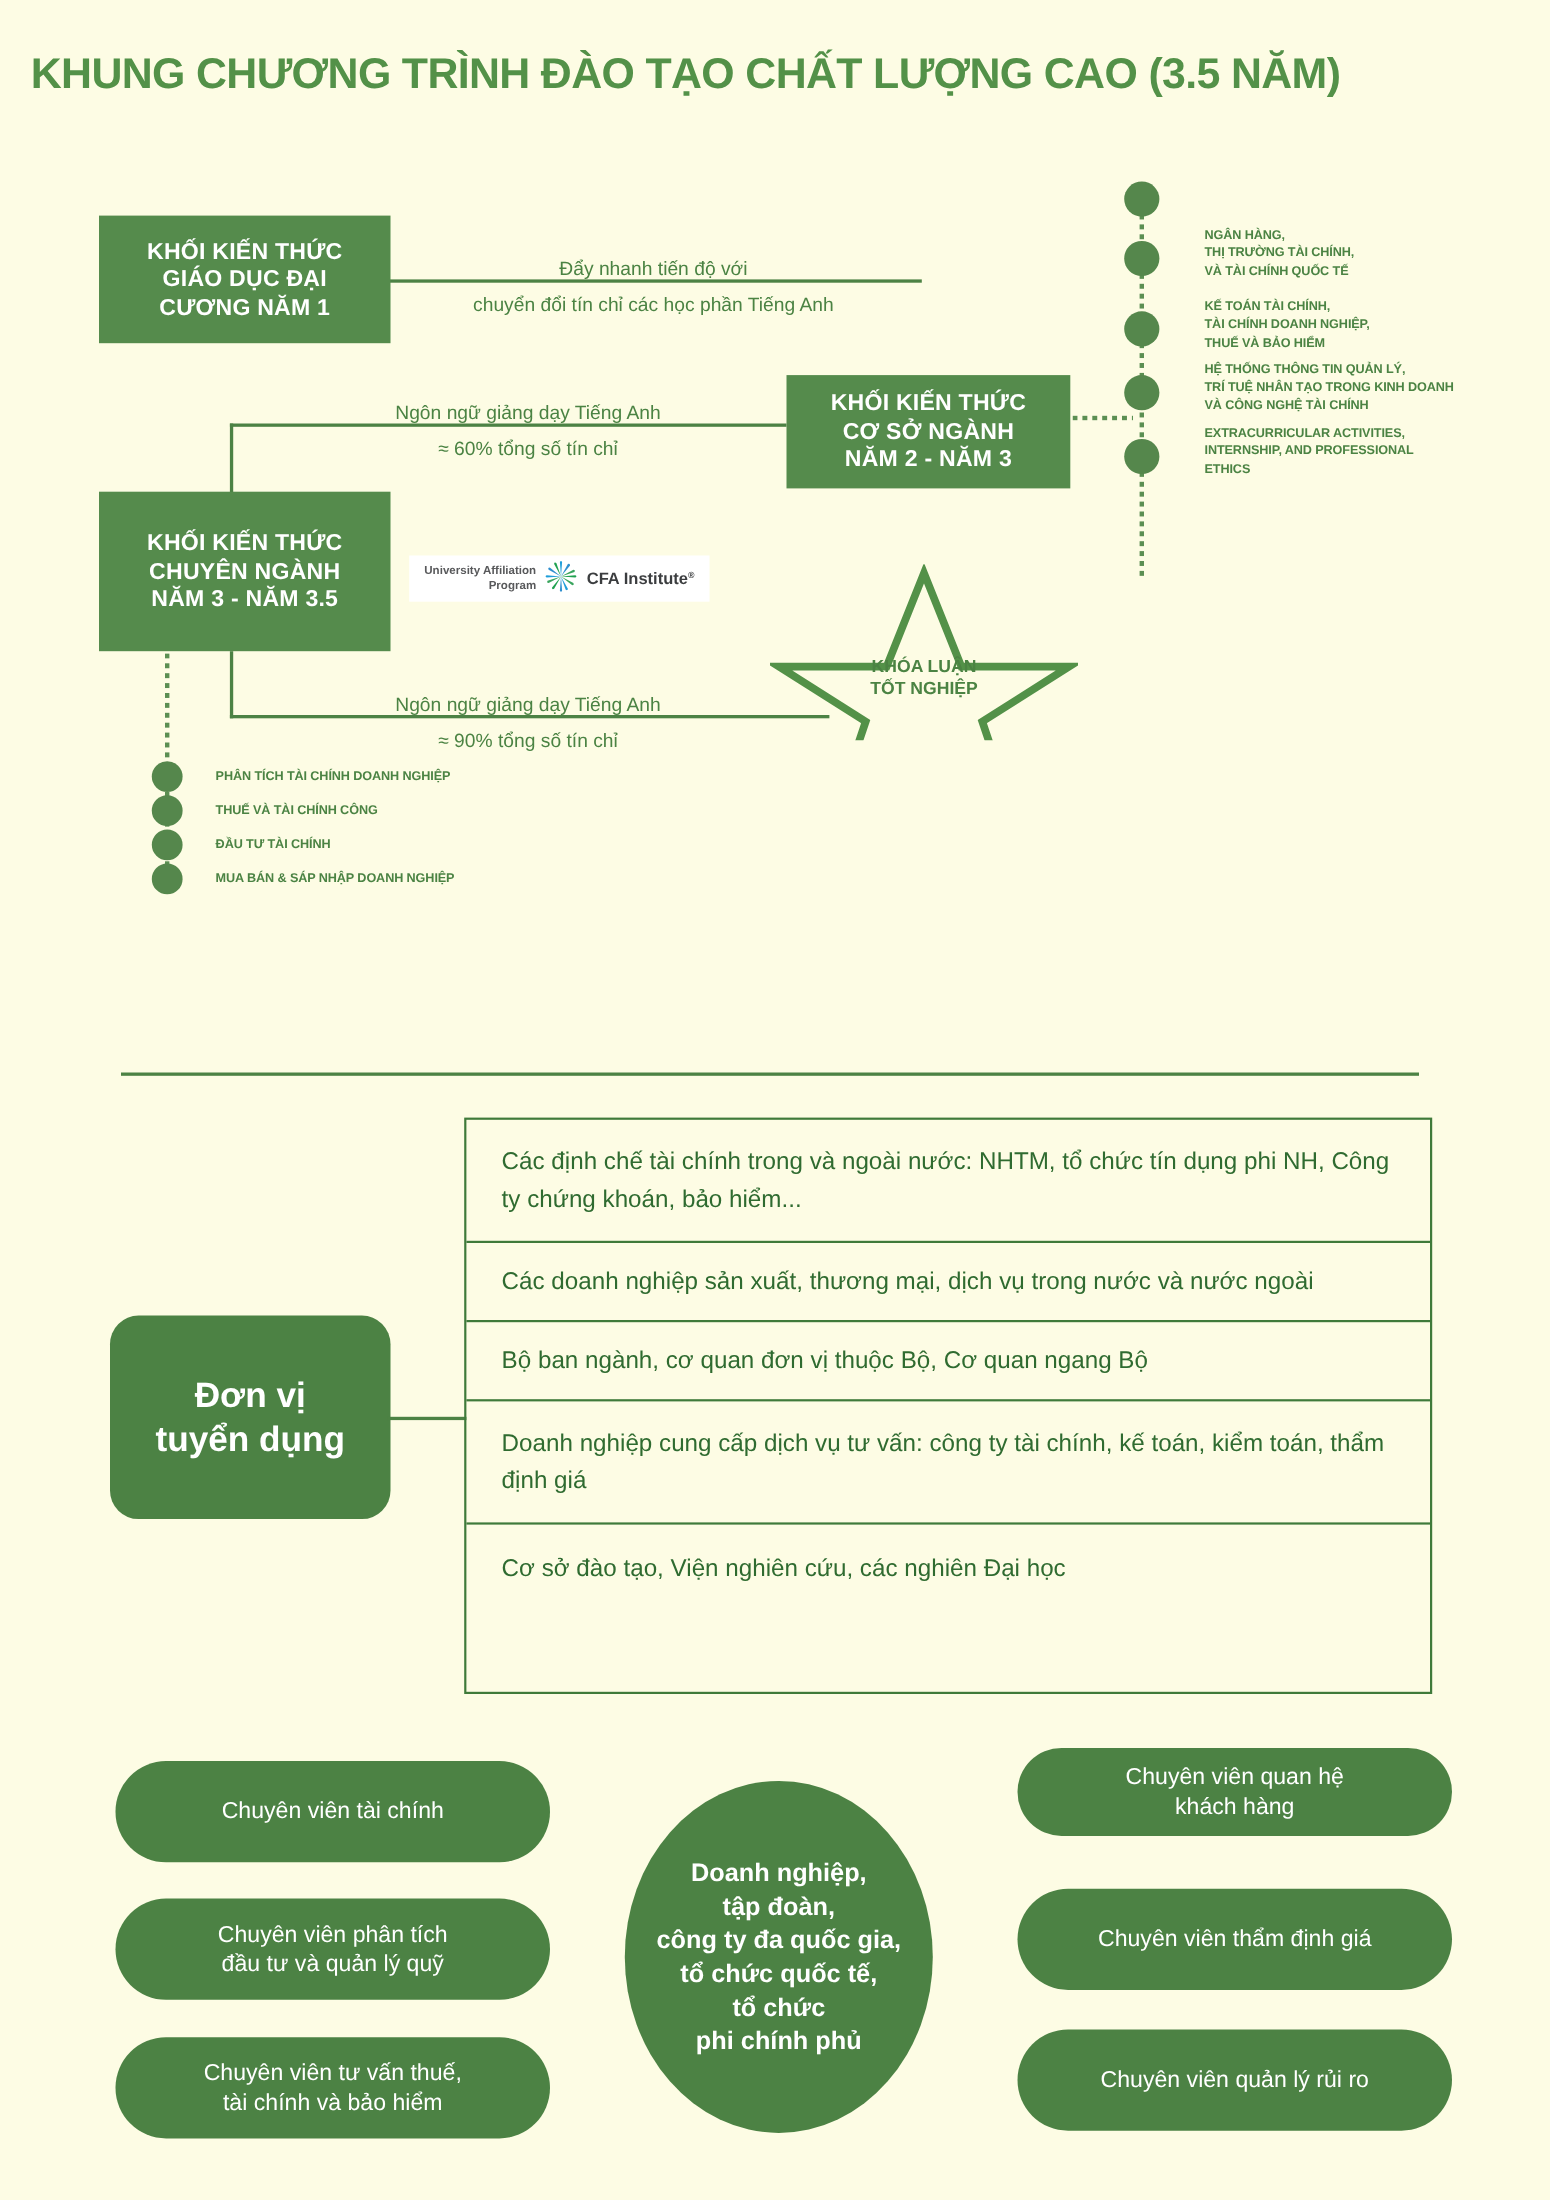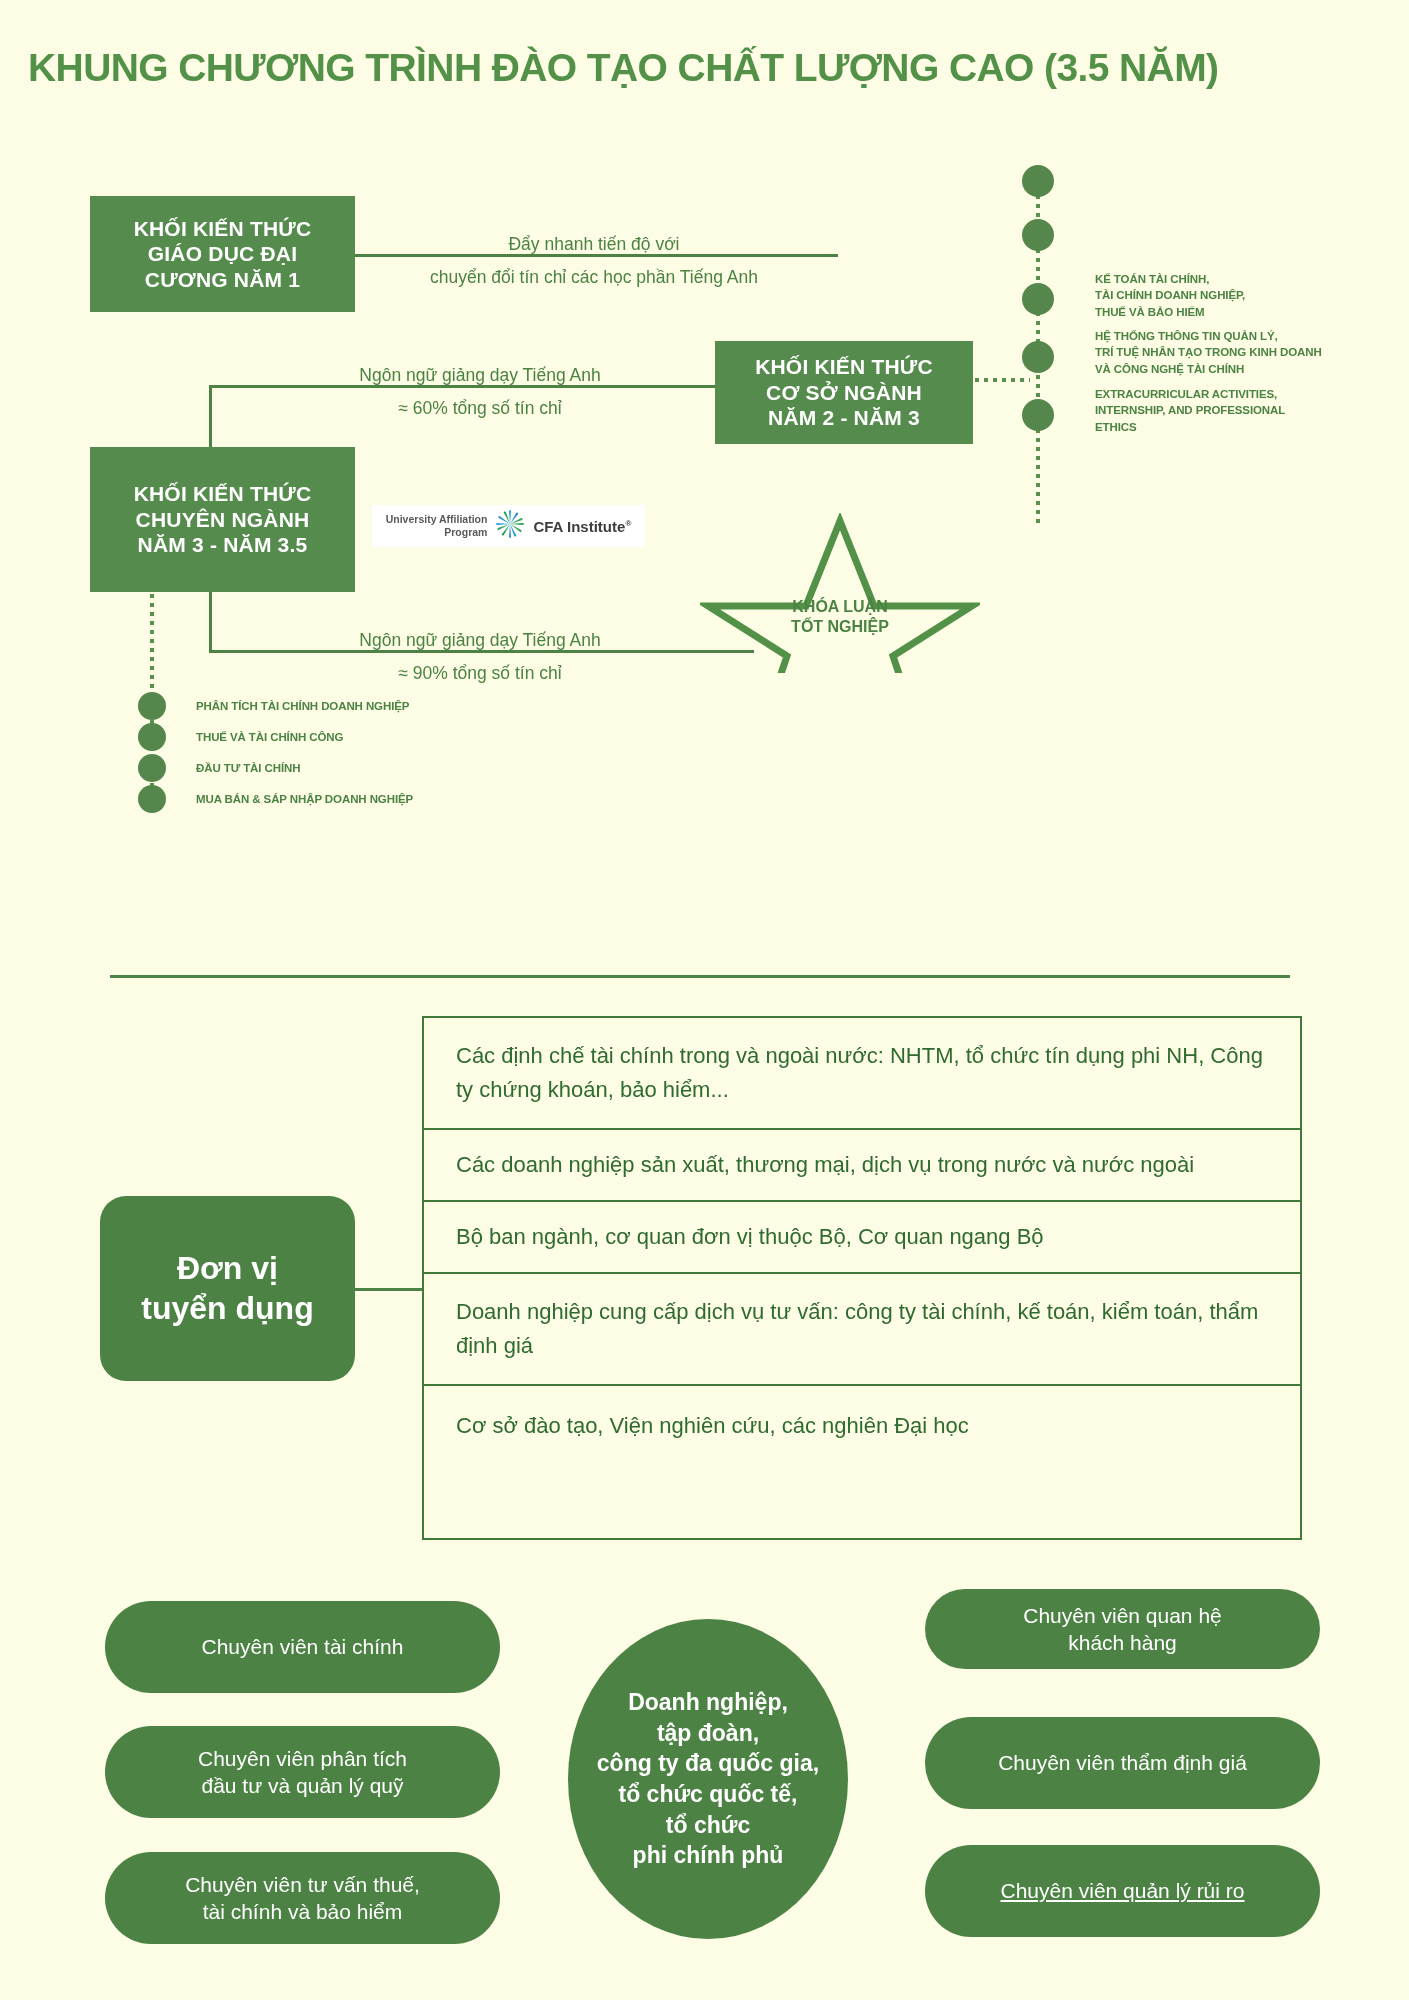--- a/index.html
+++ b/index.html
@@ -244,20 +244,23 @@
     </div>
   </div>
 
   <div class="dotline-h" style="left:975px;top:378px;width:55px;"></div>
 
   <div class="dotline-v" style="left:1036px;top:186px;height:340px;"></div>
 
   <div class="dot" style="left:1022px;top:165px;width:32px;height:32px;"></div>
 
   <div class="dot" style="left:1022px;top:219px;width:32px;height:32px;"></div>
+  <div class="bullet-text" style="left:1095px;top:206px;width:310px;">NGÂN HÀNG,
+THỊ TRƯỜNG TÀI CHÍNH,
+VÀ TÀI CHÍNH QUỐC TẾ</div>
 
   <div class="dot" style="left:1022px;top:283px;width:32px;height:32px;"></div>
   <div class="bullet-text" style="left:1095px;top:271px;width:310px;">KẾ TOÁN TÀI CHÍNH,
 TÀI CHÍNH DOANH NGHIỆP,
 THUẾ VÀ BẢO HIỂM</div>
 
   <div class="dot" style="left:1022px;top:341px;width:32px;height:32px;"></div>
   <div class="bullet-text" style="left:1095px;top:328px;width:310px;">HỆ THỐNG THÔNG TIN QUẢN LÝ,
 TRÍ TUỆ NHÂN TẠO TRONG KINH DOANH
 VÀ CÔNG NGHỆ TÀI CHÍNH</div>
@@ -308,15 +311,15 @@
   <div class="circle" style="left:568px;top:1619px;width:280px;height:320px;white-space:pre-line;padding:0 14px;">Doanh nghiệp,
 tập đoàn,
 công ty đa quốc gia,
 tổ chức quốc tế,
 tổ chức
 phi chính phủ</div>
 
   <div class="pill" style="left:925px;top:1589px;width:395px;height:80px;white-space:pre-line;">Chuyên viên quan hệ
 khách hàng</div>
   <div class="pill" style="left:925px;top:1717px;width:395px;height:92px;white-space:pre-line;">Chuyên viên thẩm định giá</div>
-  <div class="pill" style="left:925px;top:1845px;width:395px;height:92px;white-space:pre-line;text-decoration:underline;">Chuyên viên quản lý rủi ro</div>
+  <div class="pill" style="left:925px;top:1845px;width:395px;height:92px;white-space:pre-line;">Chuyên viên quản lý rủi ro</div>
 
 </div>
 
 </body></html>

